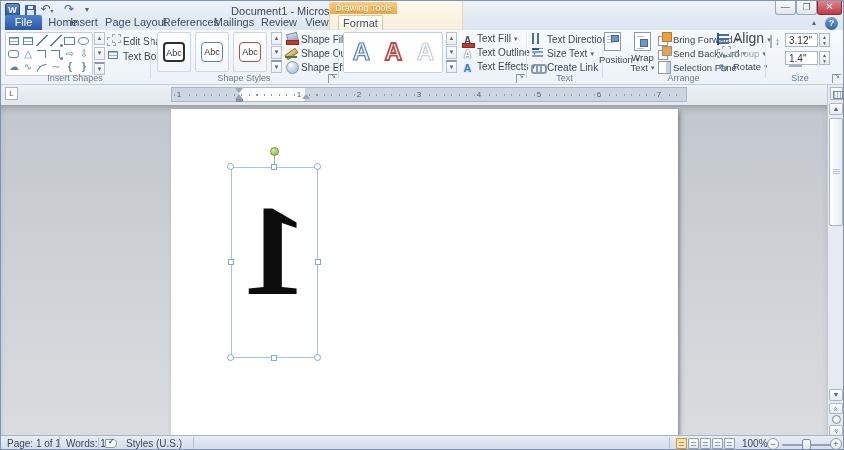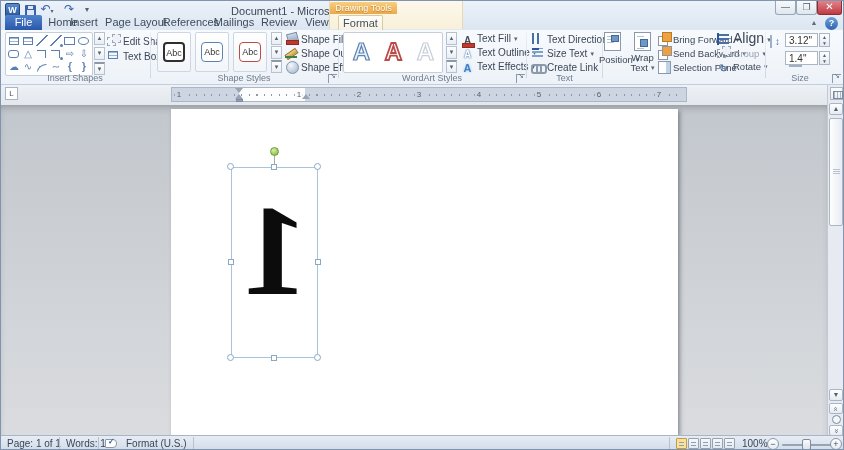--- a/index.html
+++ b/index.html
@@ -205,21 +205,20 @@
       <span class="a wa wa1" style="left:2px;top:1px">A</span>
       <span class="a wa wa2" style="left:34px;top:1px">A</span>
       <span class="a wa wa3" style="left:66px;top:1px">A</span>
     </div>
     <div class="a sc" style="left:445px;top:2px">▲</div>
     <div class="a sc" style="left:445px;top:16px">▼</div>
     <div class="a sc" style="left:445px;top:30px;border-top:2px solid #8d99a8">▼</div>
     <div class="a rbtn dd" style="left:460px;top:2px"><span class="ic ic-afill">A</span><span>Text Fill</span></div>
     <div class="a rbtn dd" style="left:460px;top:16px"><span class="ic ic-aoutline">A</span><span>Text Outline</span></div>
     <div class="a rbtn dd" style="left:460px;top:30px"><span class="ic ic-aglow">A</span><span>Text Effects</span></div>
-    <div class="a gl" style="left:338px;width:186px">WordArt Styles</div>
     <div class="a launcher" style="left:515px;top:44px"></div>
     <div class="a gdiv" style="left:525px"></div>
 
     
     <div class="a rbtn dd" style="left:530px;top:2px"><span class="ic ic-tdir"></span><span>Text Direction</span></div>
     <div class="a rbtn dd" style="left:530px;top:16px"><span class="ic ic-atext"></span><span>Size Text</span></div>
     <div class="a rbtn" style="left:530px;top:30px"><span class="ic ic-link"></span><span>Create Link</span></div>
     <div class="a gl" style="left:526px;width:75px">Text</div>
     <div class="a gdiv" style="left:601px"></div>
 
@@ -231,20 +230,21 @@
     <div class="a" style="left:628px;top:2px;width:27px;height:41px;text-align:center">
       <span class="ic-page ic-wrap"><i style="top:3px"></i><i style="top:15px"></i></span>
       <div class="rbtn dd" style="font-size:9.5px;line-height:10px;white-space:normal">Wrap Text</div>
     </div>
     <div class="a rbtn dd" style="left:656px;top:2px;font-size:9.5px"><span class="ic ic-sq2f"></span><span>Bring Forward</span></div>
     <div class="a rbtn dd" style="left:656px;top:16px;font-size:9.5px"><span class="ic ic-sq2b"></span><span>Send Backward</span></div>
     <div class="a rbtn" style="left:656px;top:30px;font-size:9.5px"><span class="ic ic-selpane"></span><span>Selection Pane</span></div>
     <div class="a rbtn dd" style="left:716px;top:2px;font-size:14px"><span class="ic ic-align"></span><span>Align</span></div>
     <div class="a rbtn dd gray" style="left:716px;top:16px;font-size:9.5px"><span class="ic ic-group"></span><span>Group</span></div>
     <div class="a rbtn dd" style="left:716px;top:30px;font-size:9.5px"><span class="ic ic-rot">↻</span><span>Rotate</span></div>
+    <div class="a gl" style="left:602px;width:161px">Arrange</div>
     <div class="a gdiv" style="left:764px"></div>
 
     
     <div class="a ic ic-sz" style="left:769px;top:3px">↕</div>
     <div class="a numbox" style="left:784px;top:3px;width:33px">3.12"</div>
     <div class="a spin" style="left:818px;top:3px">▲<br>▼</div>
     <div class="a ic" style="left:769px;top:21px;border-bottom:2px solid #9fb0c4;color:#4a6fa5;font-size:10px;text-align:center;line-height:11px">↔</div>
     <div class="a numbox" style="left:784px;top:21px;width:33px">1.4"</div>
     <div class="a spin" style="left:818px;top:21px">▲<br>▼</div>
     <div class="a gl" style="left:765px;width:68px">Size</div>
@@ -299,21 +299,21 @@
     <div class="a ocirc" style="top:330px"></div>
     <div class="a sb" style="top:340px;height:11px"><span class="chev2">»</span></div>
   </div>
 
   <div class="a status">
     <span class="a sit" style="left:6px">Page: 1 of 1</span>
     <span class="a sep" style="left:58px"></span>
     <span class="a sit" style="left:65px">Words: 1/1</span>
     <span class="a sep" style="left:97px"></span>
     <span class="a book"></span>
-    <span class="a sit" style="left:125px">Format (U.S.)</span>
+    <span class="a sit" style="left:125px">Styles (U.S.)</span>
     <span class="a sep" style="left:192px"></span>
     <span class="a sep" style="left:668px"></span>
     <span class="a vb vbsel" style="left:675px"></span>
     <span class="a vb" style="left:687px"></span>
     <span class="a vb" style="left:699px"></span>
     <span class="a vb" style="left:711px"></span>
     <span class="a vb" style="left:723px"></span>
     <span class="a sit" style="left:741px">100%</span>
     <span class="a zbtn" style="left:766px">−</span>
     <span class="a ztrack" style="left:781px"></span>

